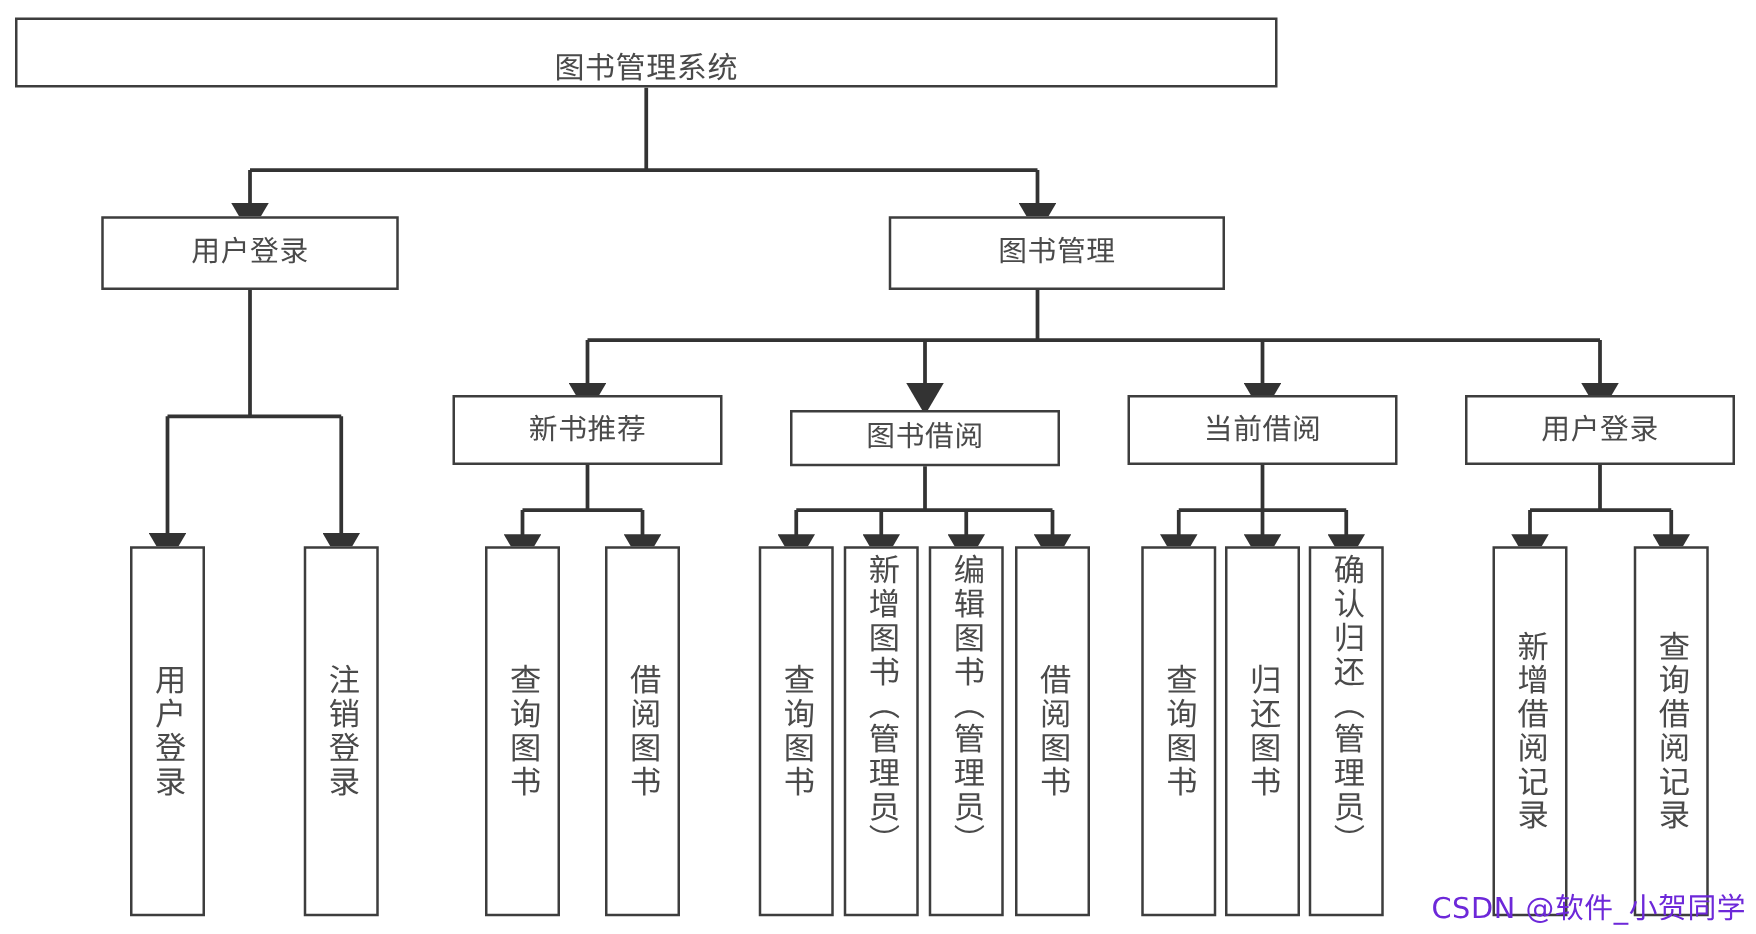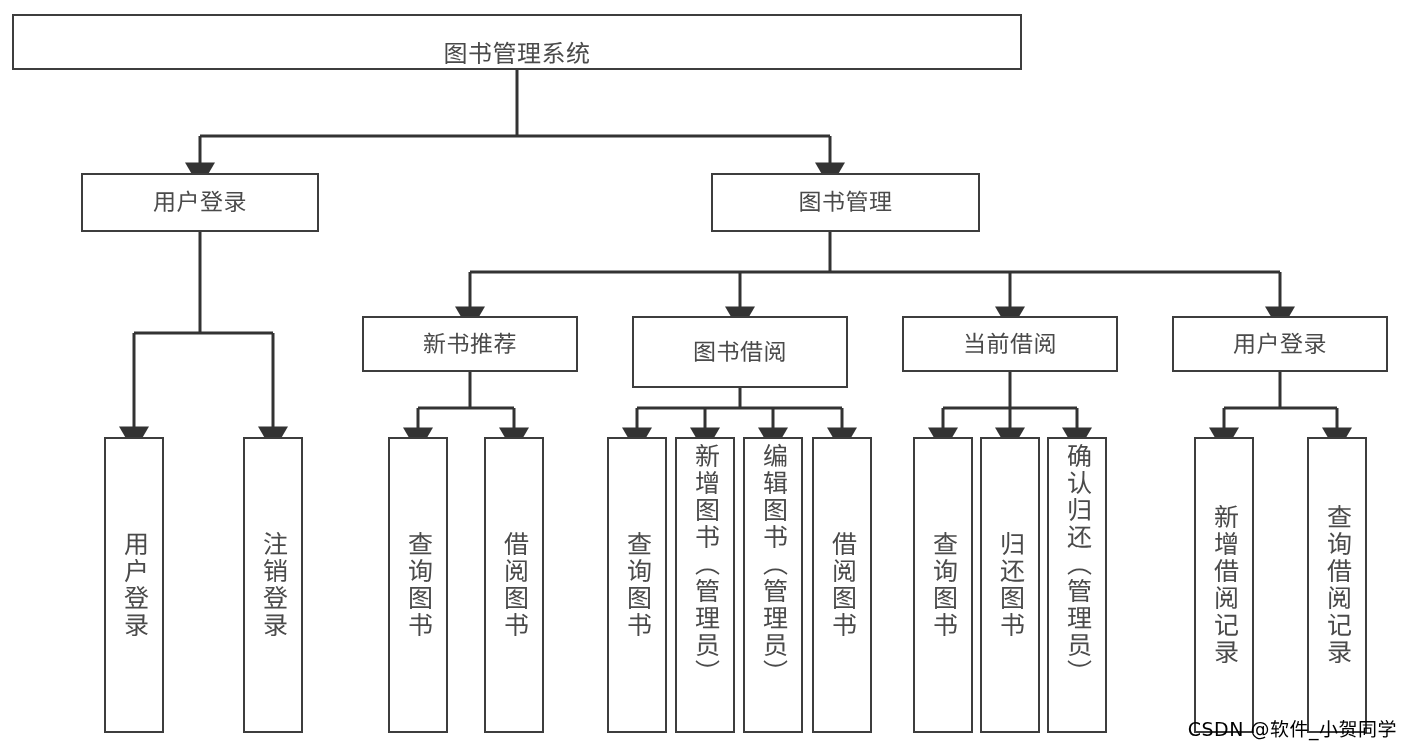--- a/index.html
+++ b/index.html
@@ -65,22 +65,22 @@
     max-height: 100%;
   }
   .node.vertical.centered {
     align-items: center;
     padding-top: 0;
   }
   #watermark {
     position: absolute;
     right: 8px;
     bottom: 6px;
-    font-size: 19px;
-    color: #000000;
+    font-size: 23px;
+    color: #6d28d9;
     letter-spacing: 0.5px;
     white-space: nowrap;
     user-select: none;
   }
 </style>
 </head>
 <body>
 
 <div id="diagram-root">
 
@@ -142,21 +142,21 @@
   <div class="node horizontal" style="left:81px; top:173px; width:238px; height:59px;">
     <span class="node-label">用户登录</span>
   </div>
   <div class="node horizontal" style="left:711px; top:173px; width:269px; height:59px;">
     <span class="node-label">图书管理</span>
   </div>
 
   <div class="node horizontal" style="left:362px; top:316px; width:216px; height:56px;">
     <span class="node-label">新书推荐</span>
   </div>
-  <div class="node horizontal" style="left:632px; top:316px; width:216px; height:72px;">
+  <div class="node horizontal" style="left:632px; top:328px; width:216px; height:45px;">
     <span class="node-label">图书借阅</span>
   </div>
   <div class="node horizontal" style="left:902px; top:316px; width:216px; height:56px;">
     <span class="node-label">当前借阅</span>
   </div>
   <div class="node horizontal" style="left:1172px; top:316px; width:216px; height:56px;">
     <span class="node-label">用户登录</span>
   </div>
 
   <div class="node vertical centered" style="left:104px; top:437px; width:60px; height:296px;">

